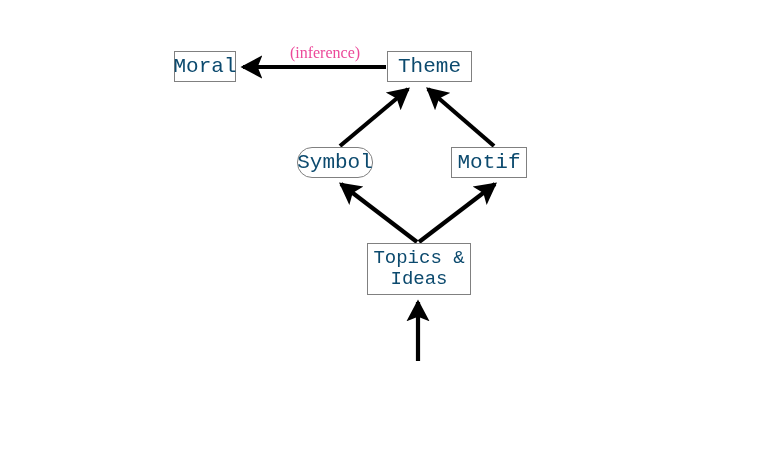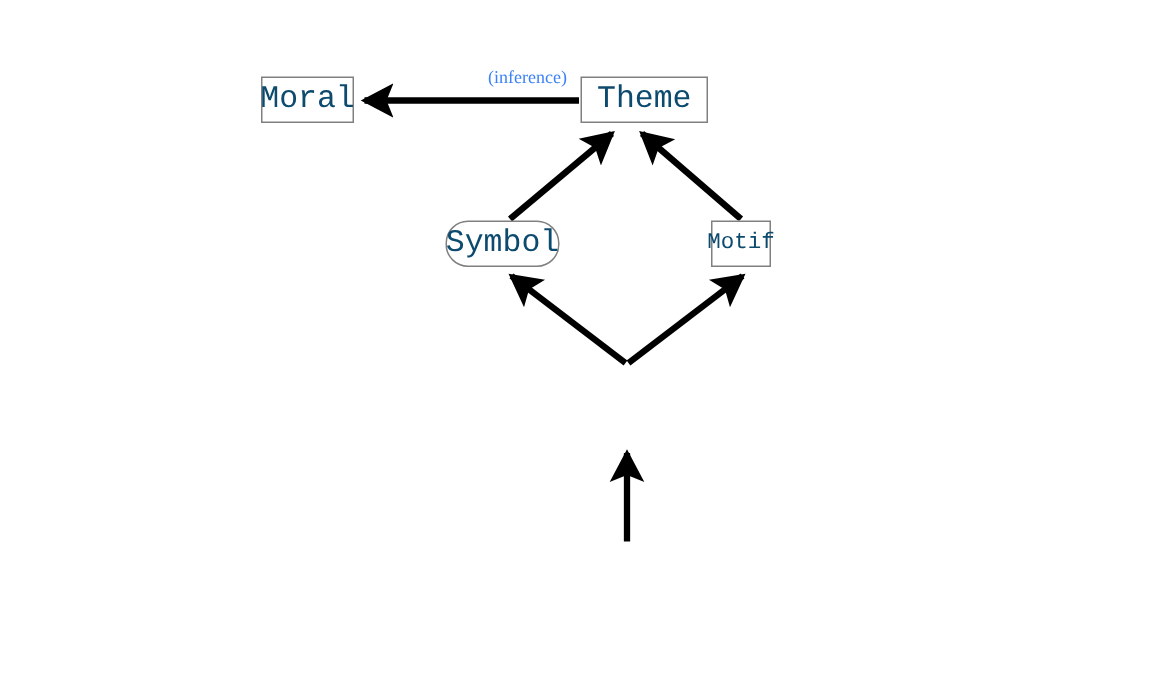--- a/index.html
+++ b/index.html
@@ -40,33 +40,33 @@
     white-space: pre-line;
   }
   .node-label {
     display: block;
     white-space: pre-line;
   }
 
   #node-moral   { left: 174px; top: 51px;  width: 62px;  height: 31px; font-size: 21px; }
   #node-theme   { left: 387px; top: 51px;  width: 85px;  height: 31px; font-size: 21px; }
   #node-symbol  { left: 297px; top: 147px; width: 76px;  height: 31px; font-size: 21px; border-radius: 15px; }
-  #node-motif   { left: 474px; top: 147px; width: 40px;  height: 31px; font-size: 15px; }
+  #node-motif   { left: 451px; top: 147px; width: 76px;  height: 31px; font-size: 21px; }
   #node-topics  { left: 367px; top: 243px; width: 104px; height: 52px; font-size: 19px; }
   #node-base    { left: 148px; top: 362px; width: 540px; height: 31px; font-size: 19px; }
 
   #inference-label {
     position: absolute;
     left: 272px;
     top: 44px;
     width: 106px;
-    text-align: right;
+    text-align: center;
     font-family: "Liberation Serif", serif;
-    font-size: 12px;
-    color: #3b82f6;
+    font-size: 16px;
+    color: #ec4899;
   }
 </style>
 </head>
 <body>
 
 <div id="canvas">
 
   <svg id="arrow-layer" viewBox="0 0 768 452" width="768" height="452" xmlns="http://www.w3.org/2000/svg">
     <defs>
       <marker id="head" markerWidth="6" markerHeight="6" refX="4.6" refY="3" orient="auto" markerUnits="strokeWidth">
@@ -98,15 +98,19 @@
   </div>
 
   <div class="node" id="node-symbol">
     <span class="node-label">Symbol</span>
   </div>
 
   <div class="node" id="node-motif">
     <span class="node-label">Motif</span>
   </div>
 
+  <div class="node" id="node-topics">
+    <span class="node-label">Topics &amp;
+Ideas</span>
+  </div>
 
 
 </div>
 
 </body></html>

